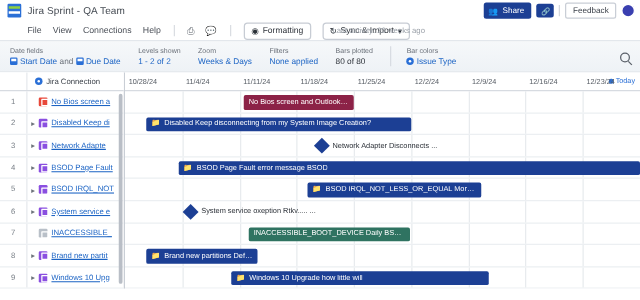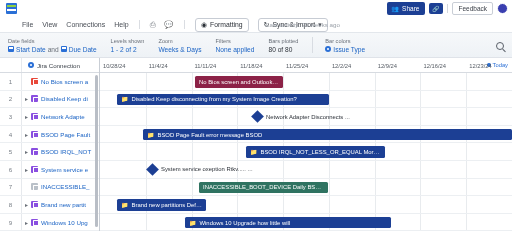--- a/index.html
+++ b/index.html
@@ -214,20 +214,21 @@
     width: 9px; height: 9px; background: #1c3f94;
     transform: rotate(45deg); flex: 0 0 auto;
   }
   .ms-label { font-size: 5.9px; color: #2c3138; white-space: nowrap; }
 </style>
 </head>
 <body>
 
 <div class="titlebar">
   <div class="app-logo"></div>
+  <div class="app-title">Jira Sprint - QA Team</div>
   <div class="titlebar-right">
     <div class="btn-share">
       <span>👥</span>
       <span>Share</span>
     </div>
     <div class="btn-link">
       <span>🔗</span>
     </div>
     <div class="vsep"></div>
     <div class="btn-feedback">Feedback</div>

